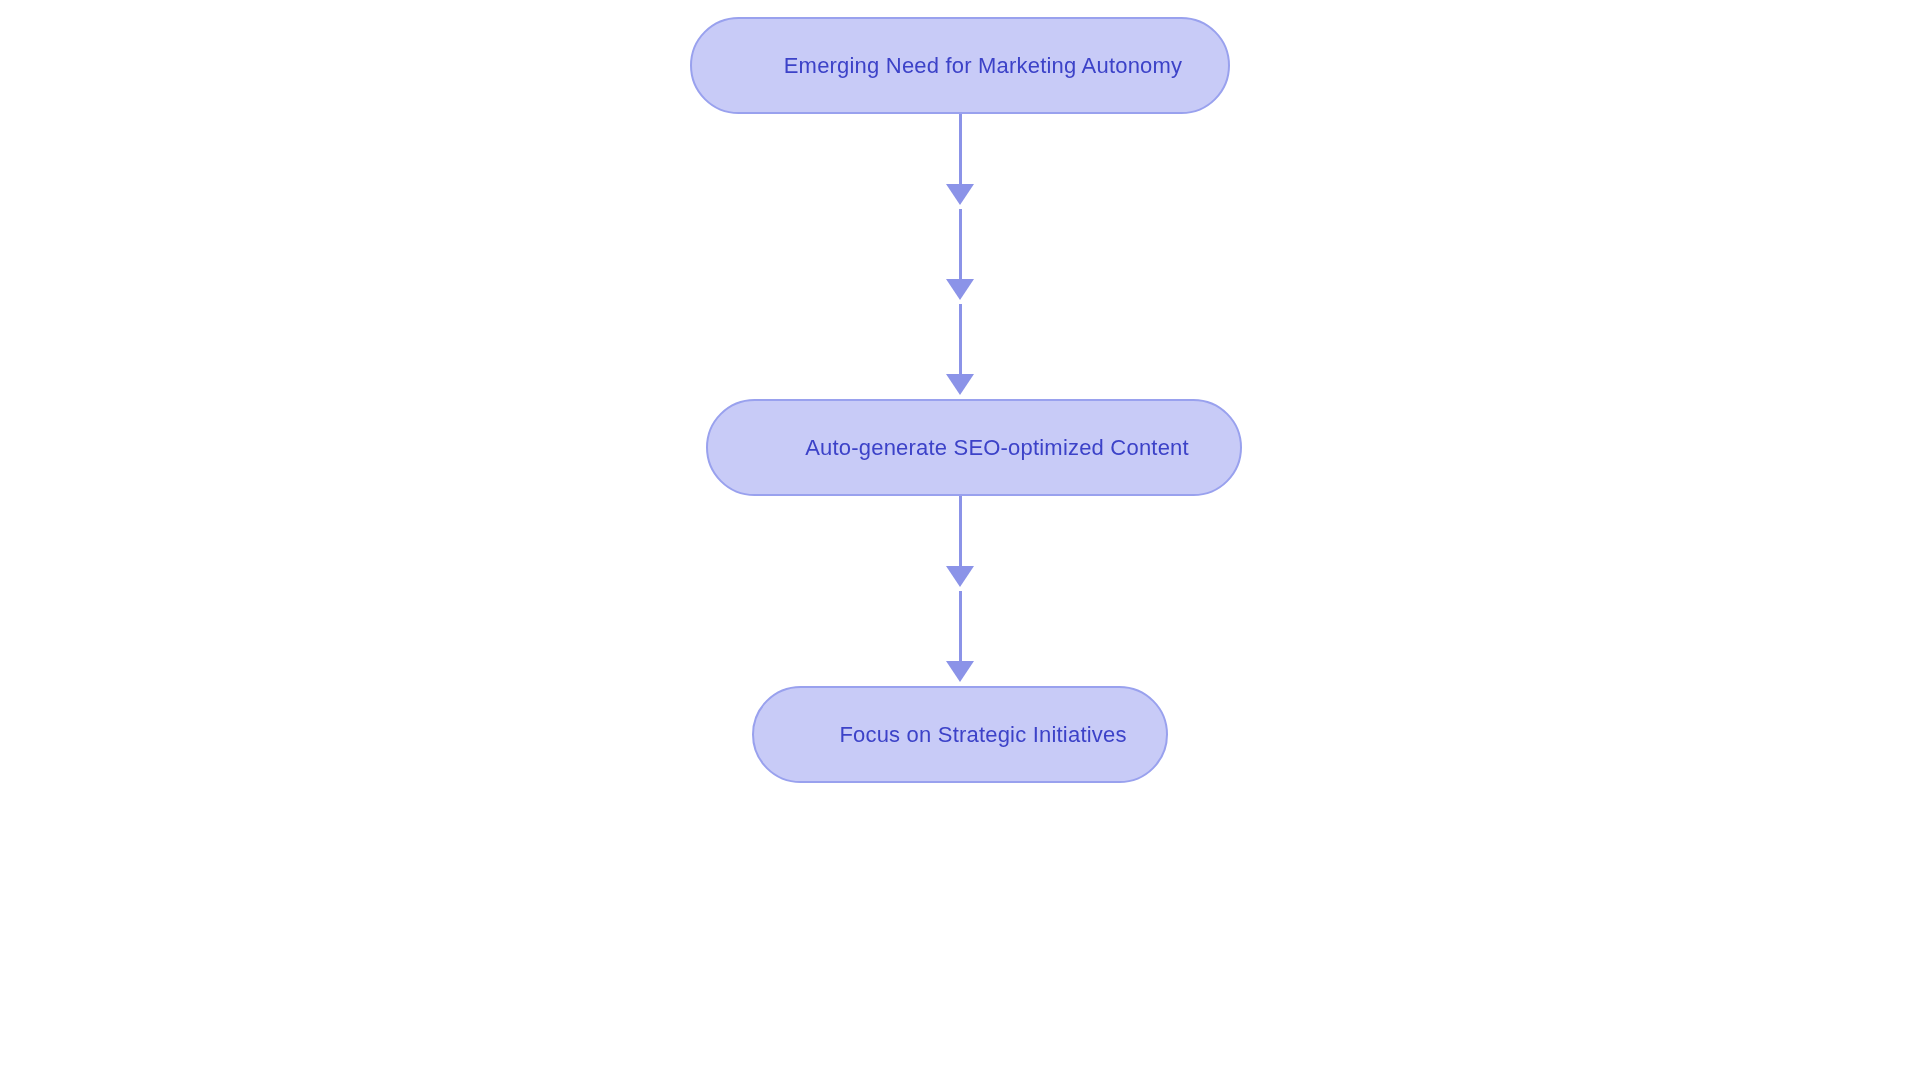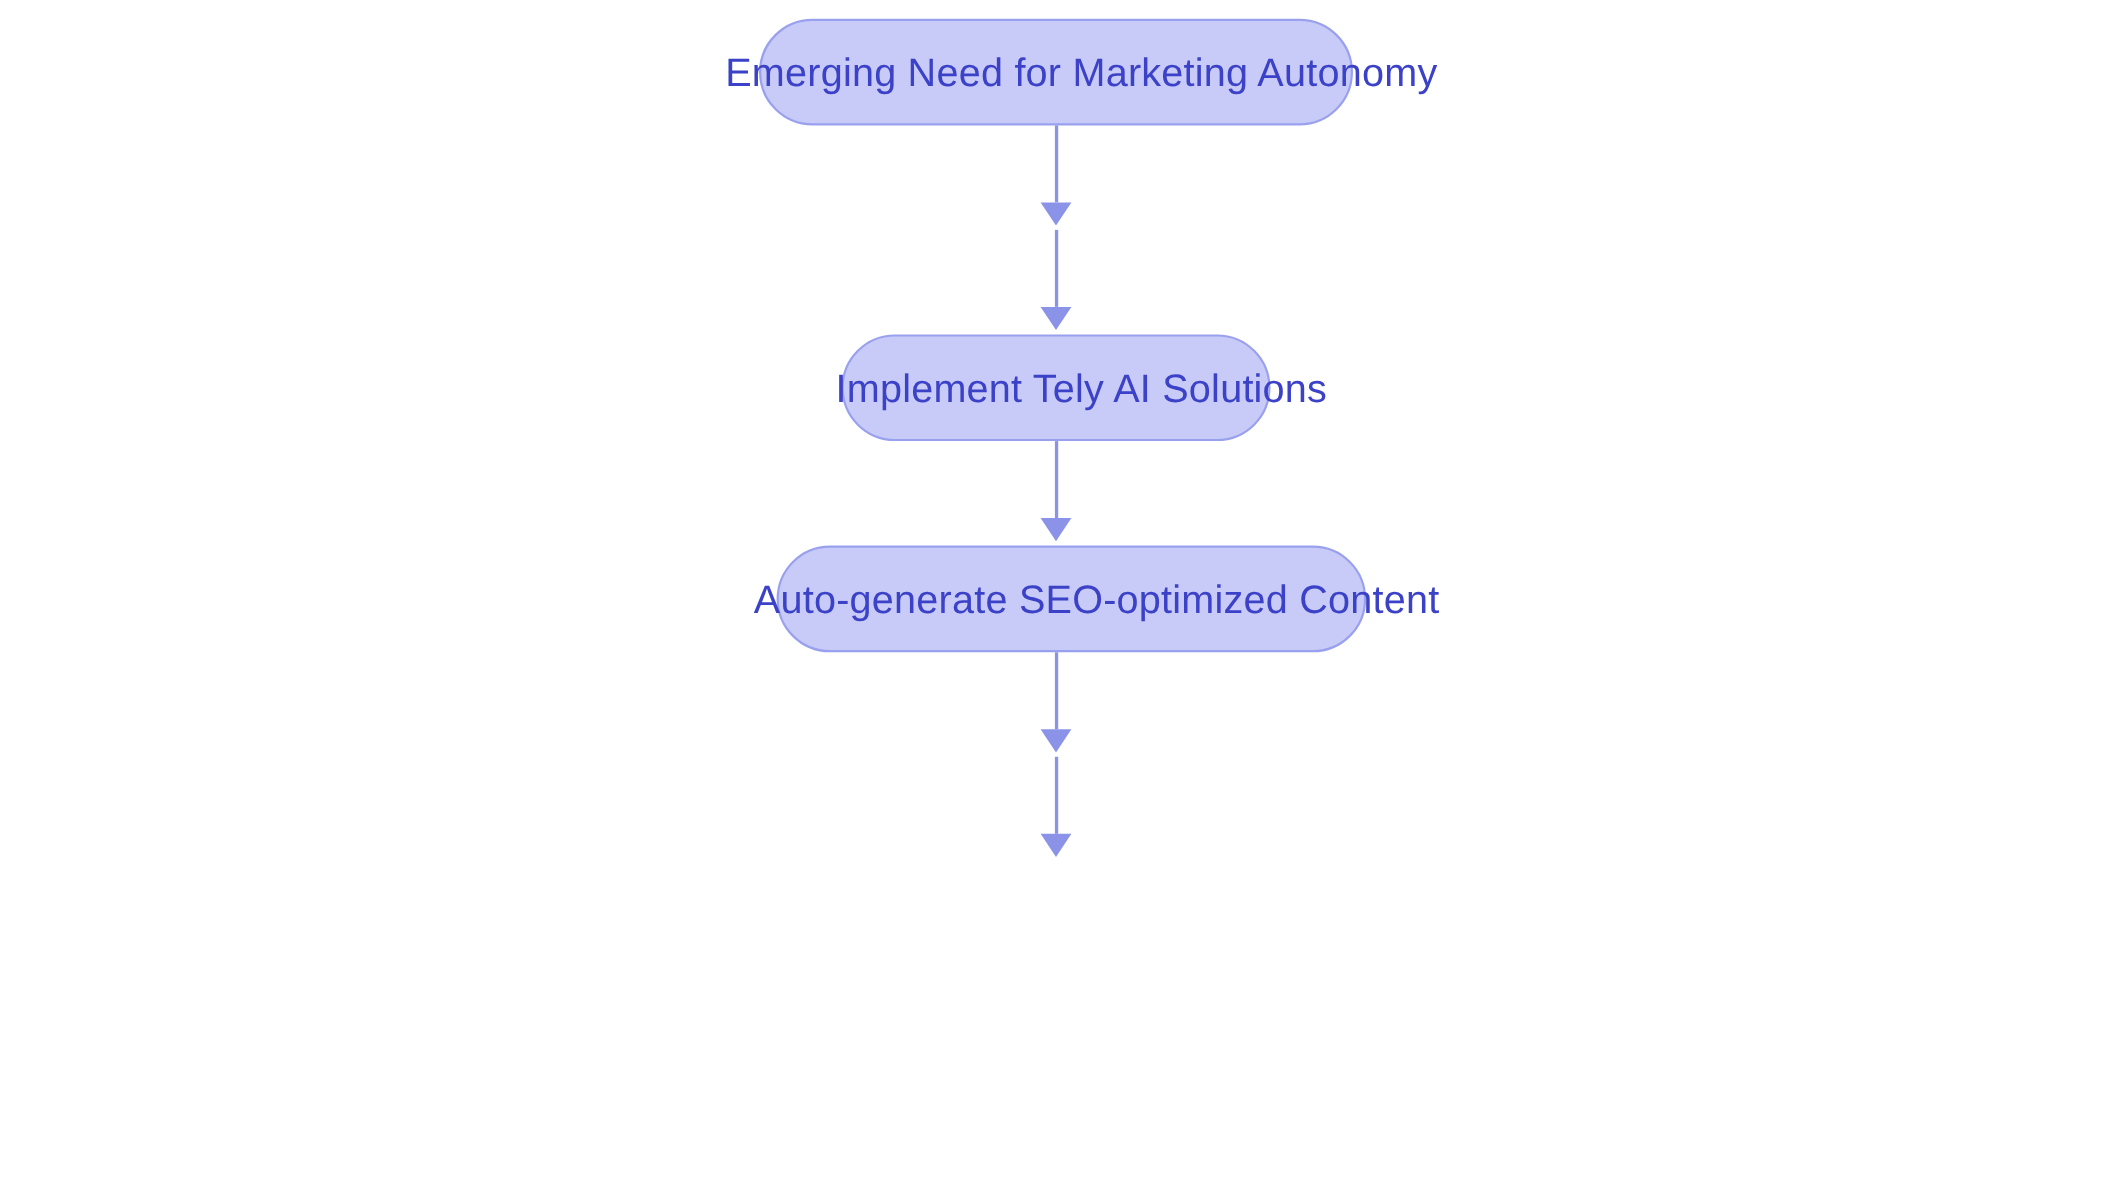--- a/index.html
+++ b/index.html
@@ -34,21 +34,21 @@
     height: 97px;
     border-radius: 48.5px;
     background: var(--node-fill);
     border: 2px solid var(--node-border);
     display: flex;
     align-items: center;
     justify-content: center;
     flex: 0 0 auto;
   }
   .node span {
-    font-size: 36px;
+    font-size: 22px;
     letter-spacing: 0.2px;
     color: var(--node-text);
     white-space: nowrap;
     padding-left: 46px;
   }
   .n1 { width: 540px; }
   .n2 { width: 420px; }
   .n3 { width: 390px; }
   .n4 { width: 536px; margin-left: 28px; }
   .n5 { width: 364px; }
@@ -90,23 +90,20 @@
       <div class="line"></div>
       <div class="head"></div>
     </div>
 
 
     <div class="arrow">
       <div class="line"></div>
       <div class="head"></div>
     </div>
 
-    <div class="node n3">
-      <span>Implement Tely AI Solutions</span>
-    </div>
 
     <div class="arrow">
       <div class="line"></div>
       <div class="head"></div>
     </div>
 
     <div class="node n4">
       <span>Auto-generate SEO-optimized Content</span>
     </div>
 
@@ -114,15 +111,18 @@
       <div class="line"></div>
       <div class="head"></div>
     </div>
 
 
     <div class="arrow">
       <div class="line"></div>
       <div class="head"></div>
     </div>
 
+    <div class="node n6">
+      <span>Focus on Strategic Initiatives</span>
+    </div>
 
   </div>
 </div>
 
 </body></html>

